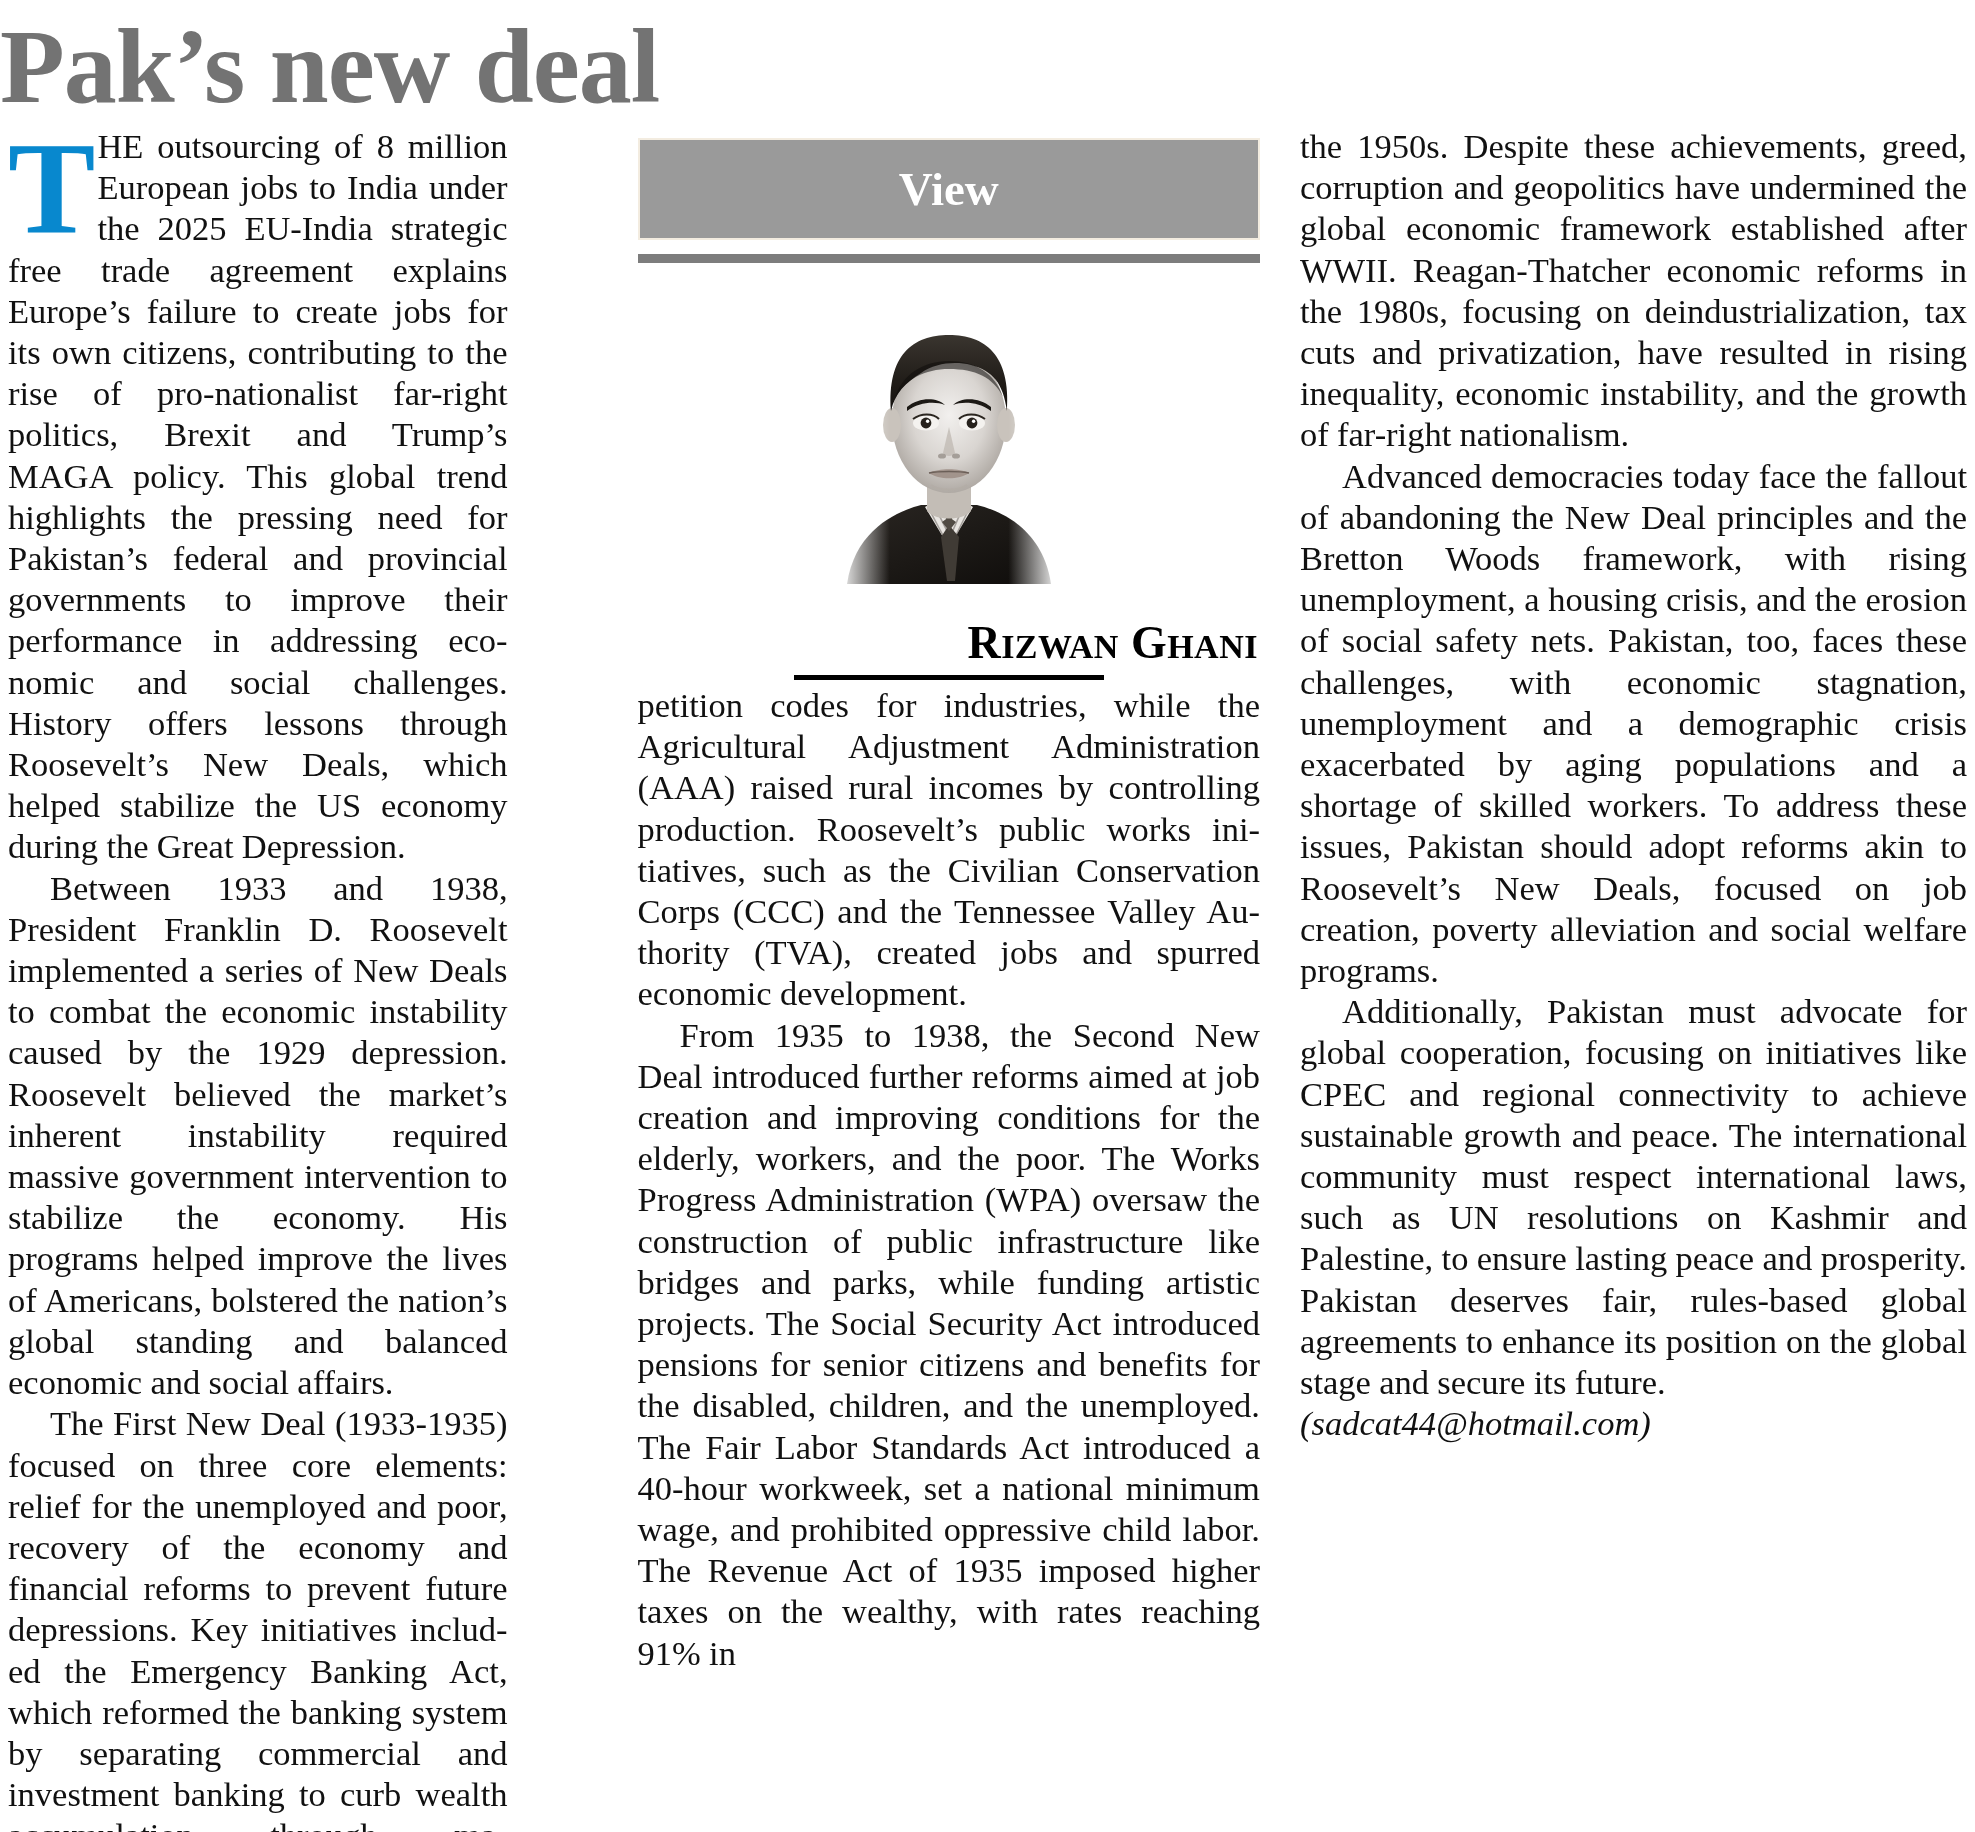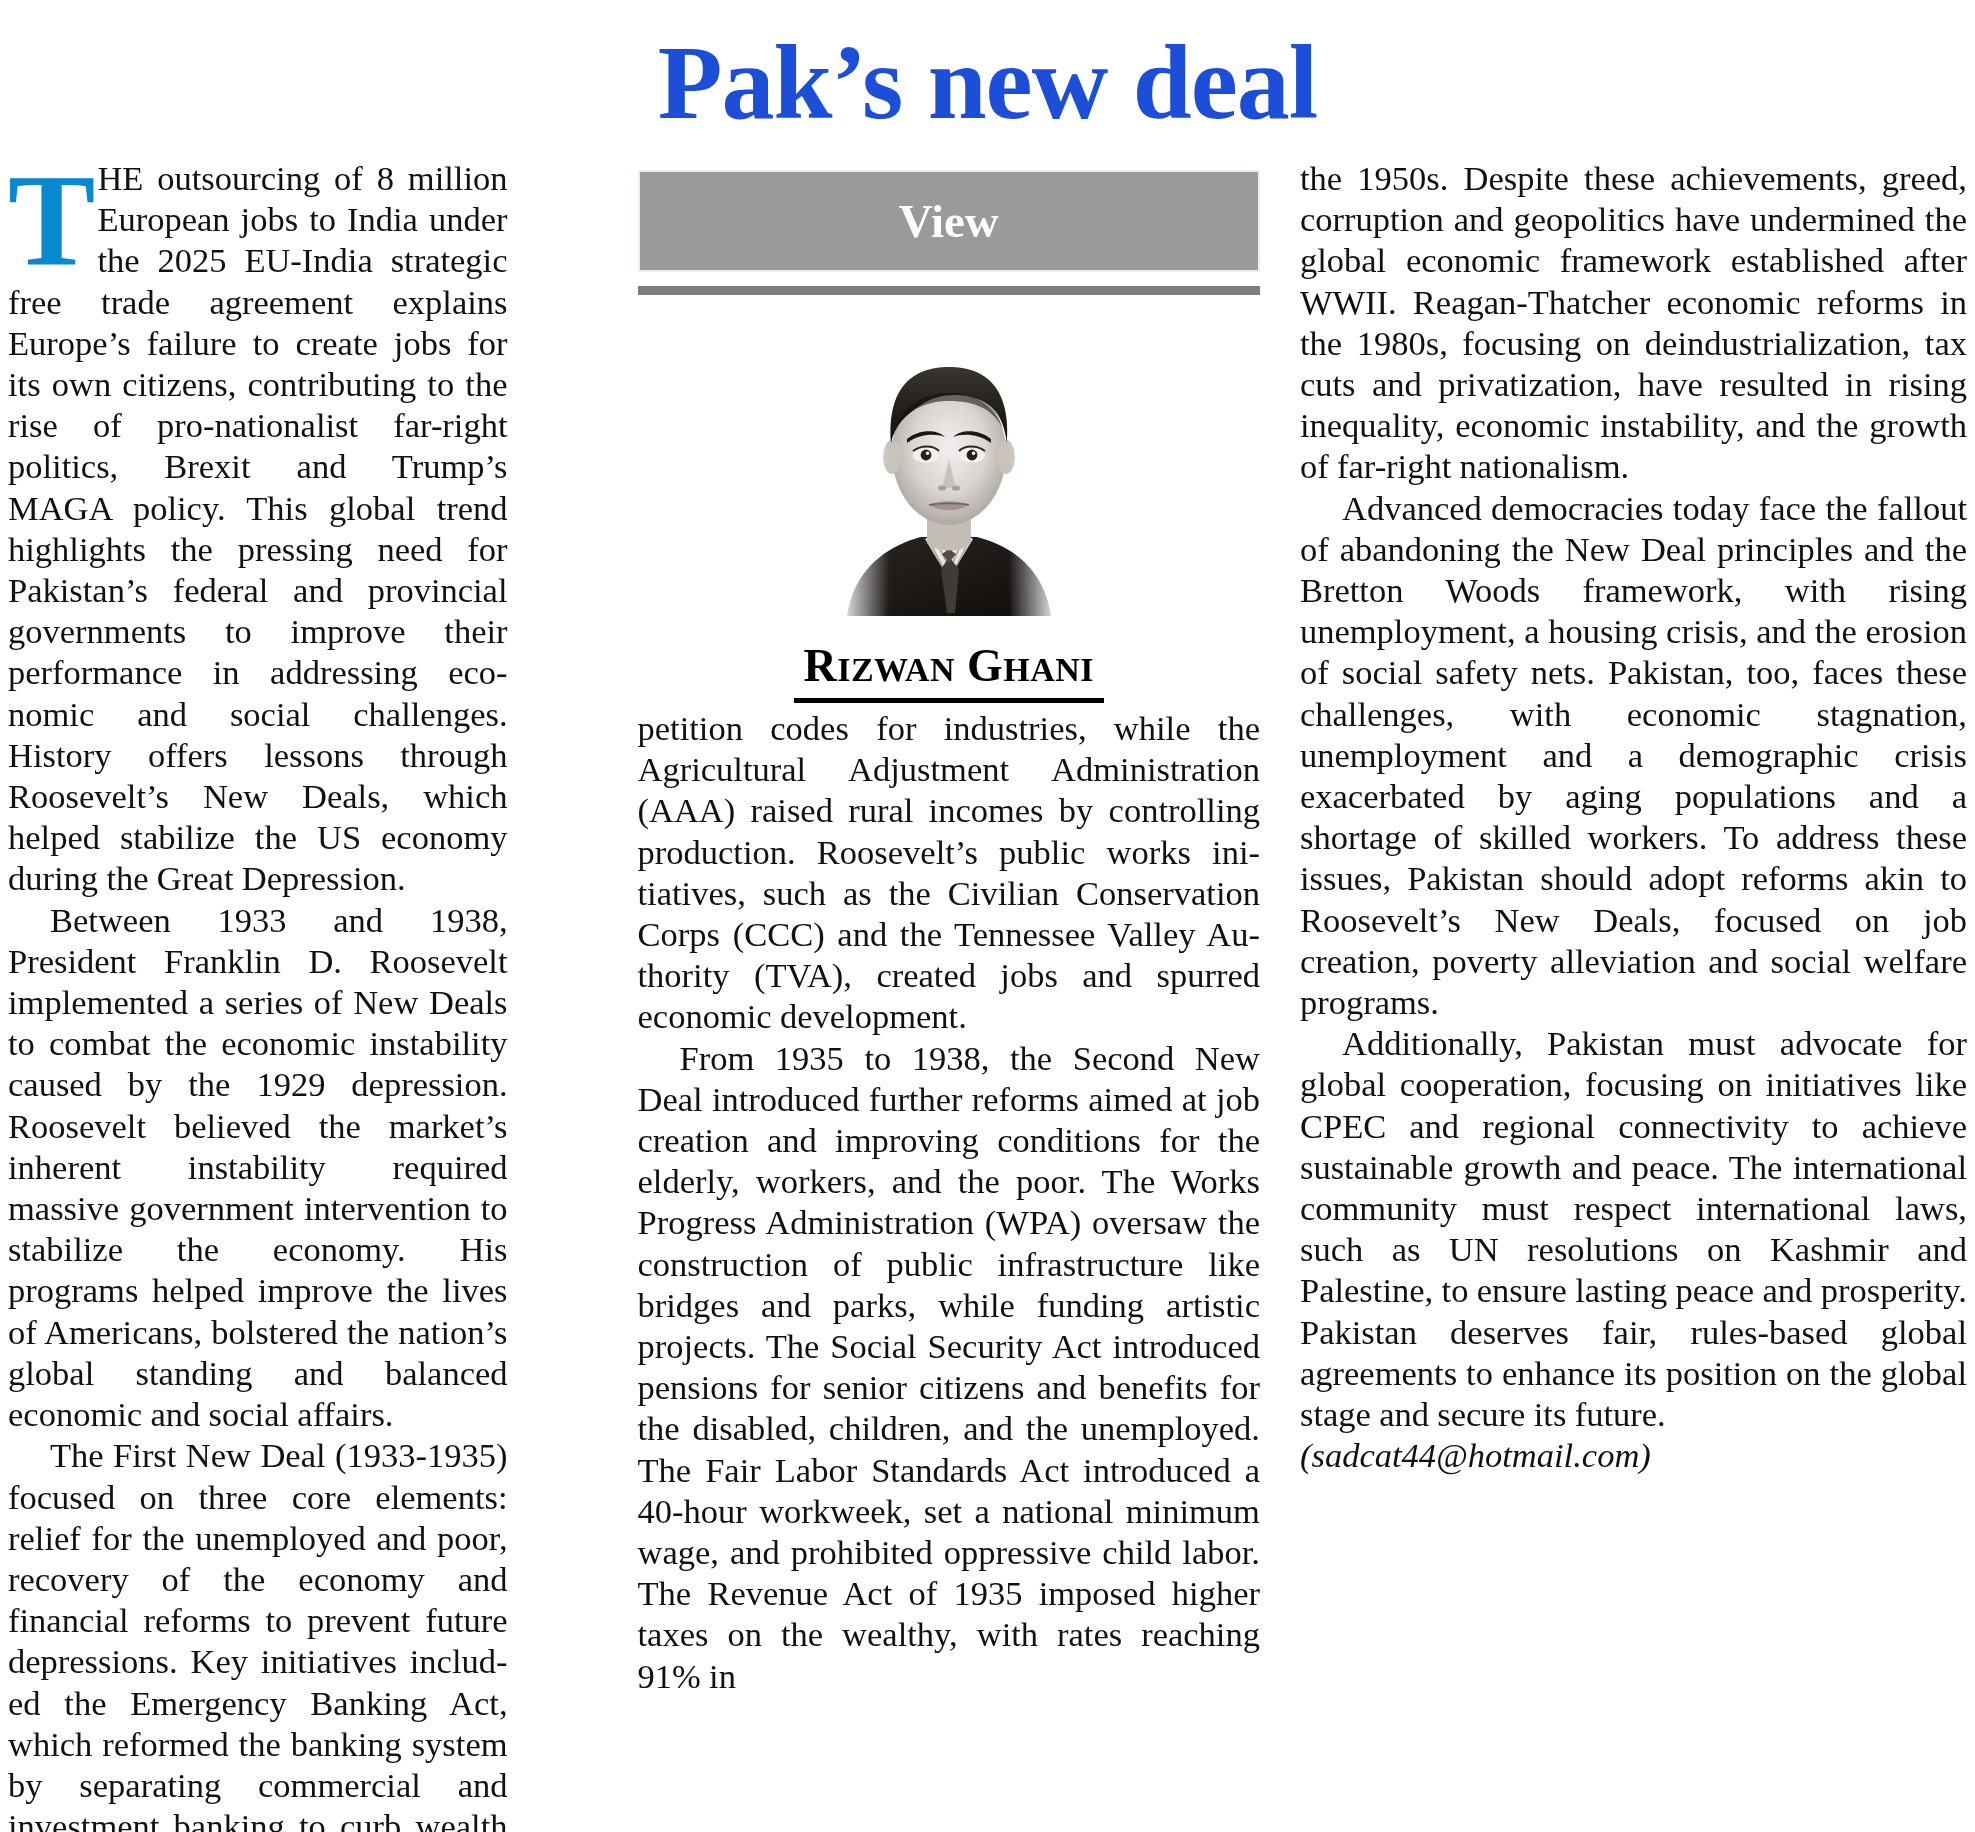--- a/index.html
+++ b/index.html
@@ -16,30 +16,30 @@
 
   .page {
     position: relative;
     width: 1975px;
     height: 1832px;
     padding: 0;
   }
 
   
   .headline {
-    text-align: center;
+    text-align: left;
     font-family: "Liberation Serif", "DejaVu Serif", serif;
     font-weight: bold;
     font-size: 106px;
     line-height: 1.0;
-    color: #1d4ed8;
+    color: #737373;
     letter-spacing: -1px;
     padding-top: 14px;
     padding-bottom: 6px;
-    margin: 16px;
+    margin: 0;
   }
 
   
   .columns {
     display: flex;
     width: 1975px;
     padding: 0 8px;
     gap: 0;
     align-items: flex-start;
   }
@@ -107,22 +107,22 @@
   .portrait {
     width: 212px;
     height: 305px;
     position: relative;
     overflow: hidden;
     background: #ffffff;
   }
 
   
   .byline {
-    text-align: center;
-    margin-top: 23px;
+    text-align: right;
+    margin-top: 32px;
     padding-bottom: 3px;
   }
   .byline .name {
     font-family: "Liberation Serif", "DejaVu Serif", serif;
     font-weight: bold;
     font-size: 46px;
     letter-spacing: 0.5px;
     color: #000000;
     display: inline-block;
     padding: 0 2px 6px 2px;

